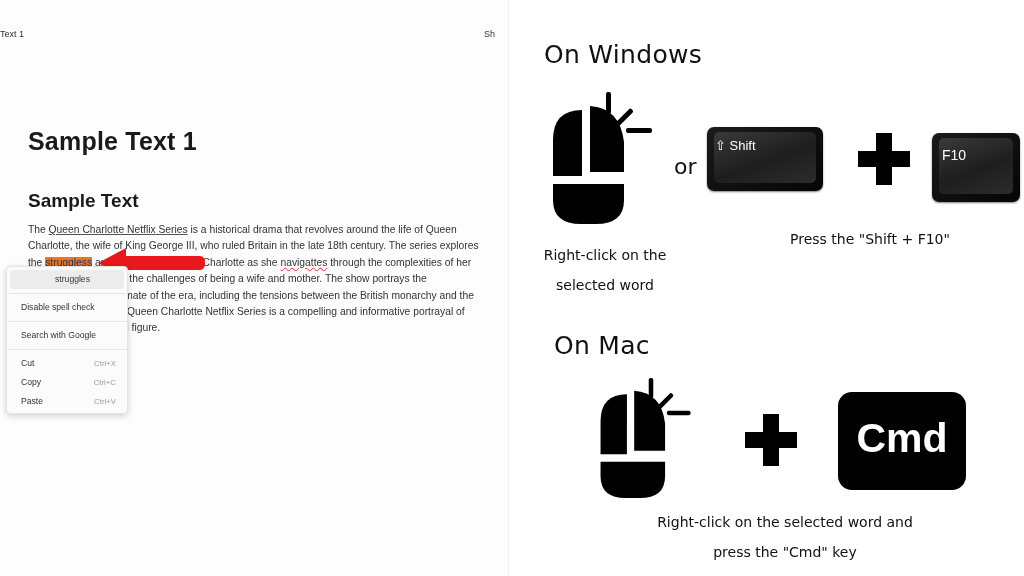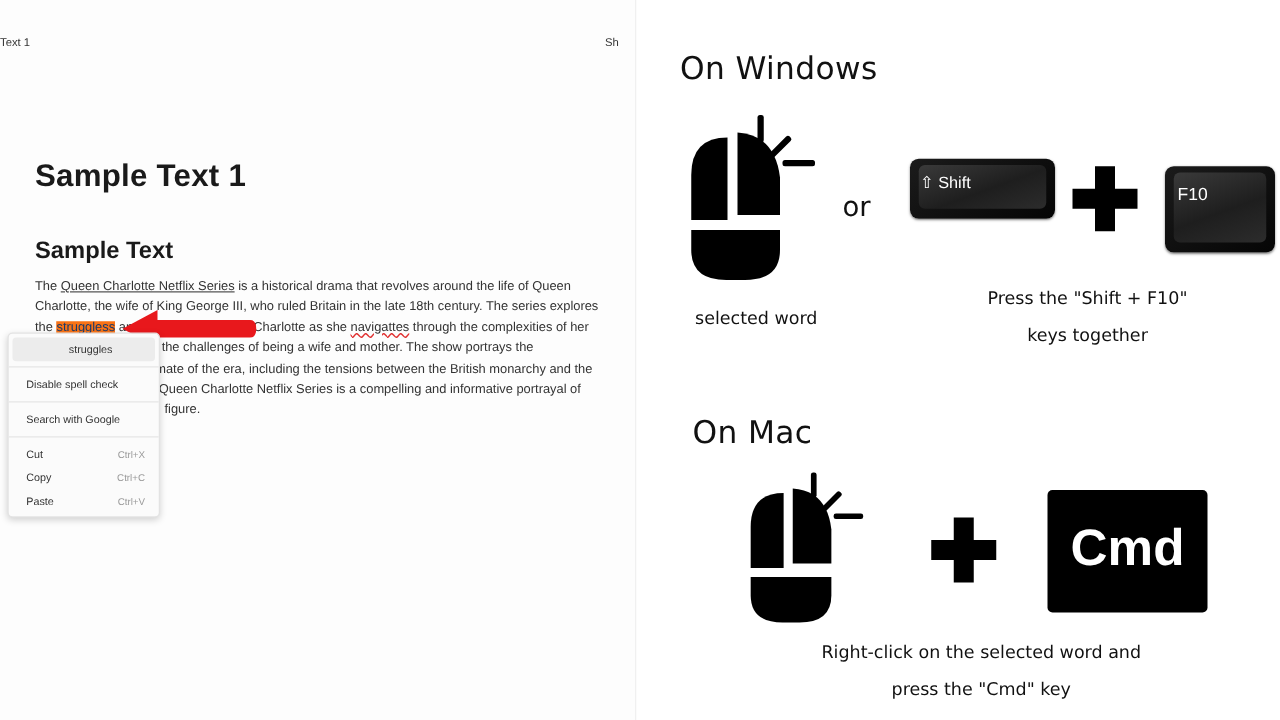--- a/index.html
+++ b/index.html
@@ -39,32 +39,32 @@
   .cap-win-keys { left: 770px; top: 224px; width: 200px; }
   .cap-mac { left: 630px; top: 507px; width: 310px; }
 
   .mouse-icon { position: absolute; }
   .mouse-win { left: 548px; top: 88px; width: 110px; height: 140px; }
   .mouse-mac { left: 596px; top: 374px; width: 100px; height: 128px; }
 
   .key { position: absolute; border-radius: 7px; background: linear-gradient(145deg, #1b1b1b 0%, #050505 100%); box-shadow: 0 1px 2px rgba(0,0,0,0.5); }
   .key-inner { position: absolute; left: 7px; top: 5px; right: 7px; bottom: 8px; border-radius: 5px; background: linear-gradient(160deg, #3a3a3a 0%, #1e1e1e 55%, #2c2c2c 100%); }
   .key-label { position: absolute; color: #fff; font-family: "Liberation Sans", sans-serif; }
-  .key-shift { left: 728px; top: 127px; width: 116px; height: 48px; }
+  .key-shift { left: 707px; top: 127px; width: 116px; height: 64px; }
   .key-shift .key-label { left: 8px; top: 11px; font-size: 13px; }
   .key-f10 { left: 932px; top: 133px; width: 88px; height: 69px; }
   .key-f10 .key-label { left: 10px; top: 14px; font-size: 14px; }
 
   .plus { position: absolute; background: #000; }
   .plus-win-v { left: 876px; top: 133px; width: 16px; height: 52px; }
   .plus-win-h { left: 858px; top: 151px; width: 52px; height: 16px; }
   .plus-mac-v { left: 763px; top: 414px; width: 16px; height: 52px; }
   .plus-mac-h { left: 745px; top: 432px; width: 52px; height: 16px; }
 
-  .key-cmd { position: absolute; left: 838px; top: 392px; width: 128px; height: 98px; background: #000; border-radius: 4px; }
+  .key-cmd { position: absolute; left: 838px; top: 392px; width: 128px; height: 98px; background: #000; border-radius: 14px; }
   .key-cmd .key-label { left: 0; right: 0; top: 23px; text-align: center; font-size: 41px; font-weight: bold; }
 </style>
 </head>
 <body>
 
 <div class="left-pane">
   <div class="doc-header-left">Text 1</div>
   <div class="doc-header-right">Sh</div>
 
   <h1 class="doc-title">Sample Text 1</h1>
@@ -148,26 +148,26 @@
 
 <div class="plus plus-win-v"></div>
 <div class="plus plus-win-h"></div>
 
 <div class="key key-f10">
   <div class="key-inner"></div>
   <div class="key-label">F10</div>
 </div>
 
 <div class="hand cap cap-win-mouse">
+  <div>Right-click on the</div>
   <div>selected word</div>
 </div>
 
 <div class="hand cap cap-win-keys">
   <div>Press the "Shift + F10"</div>
-  <div>keys together</div>
 </div>
 
 <div class="hand h-mac">On Mac</div>
 
 <svg class="mouse-icon mouse-mac" viewBox="0 0 110 140">
   <rect x="58" y="4" width="5" height="22" rx="2" fill="#000"></rect>
   <rect x="74" y="18" width="5" height="22" rx="2" fill="#000" transform="rotate(45 76 29)"></rect>
   <rect x="78" y="40" width="26" height="5" rx="2" fill="#000"></rect>
   <path d="M5 88 L5 52 Q5 22 34 22 L34 88 Z" fill="#000"></path>
   <path d="M42 84 L42 18 Q72 20 76 54 L76 84 Z" fill="#000"></path>

